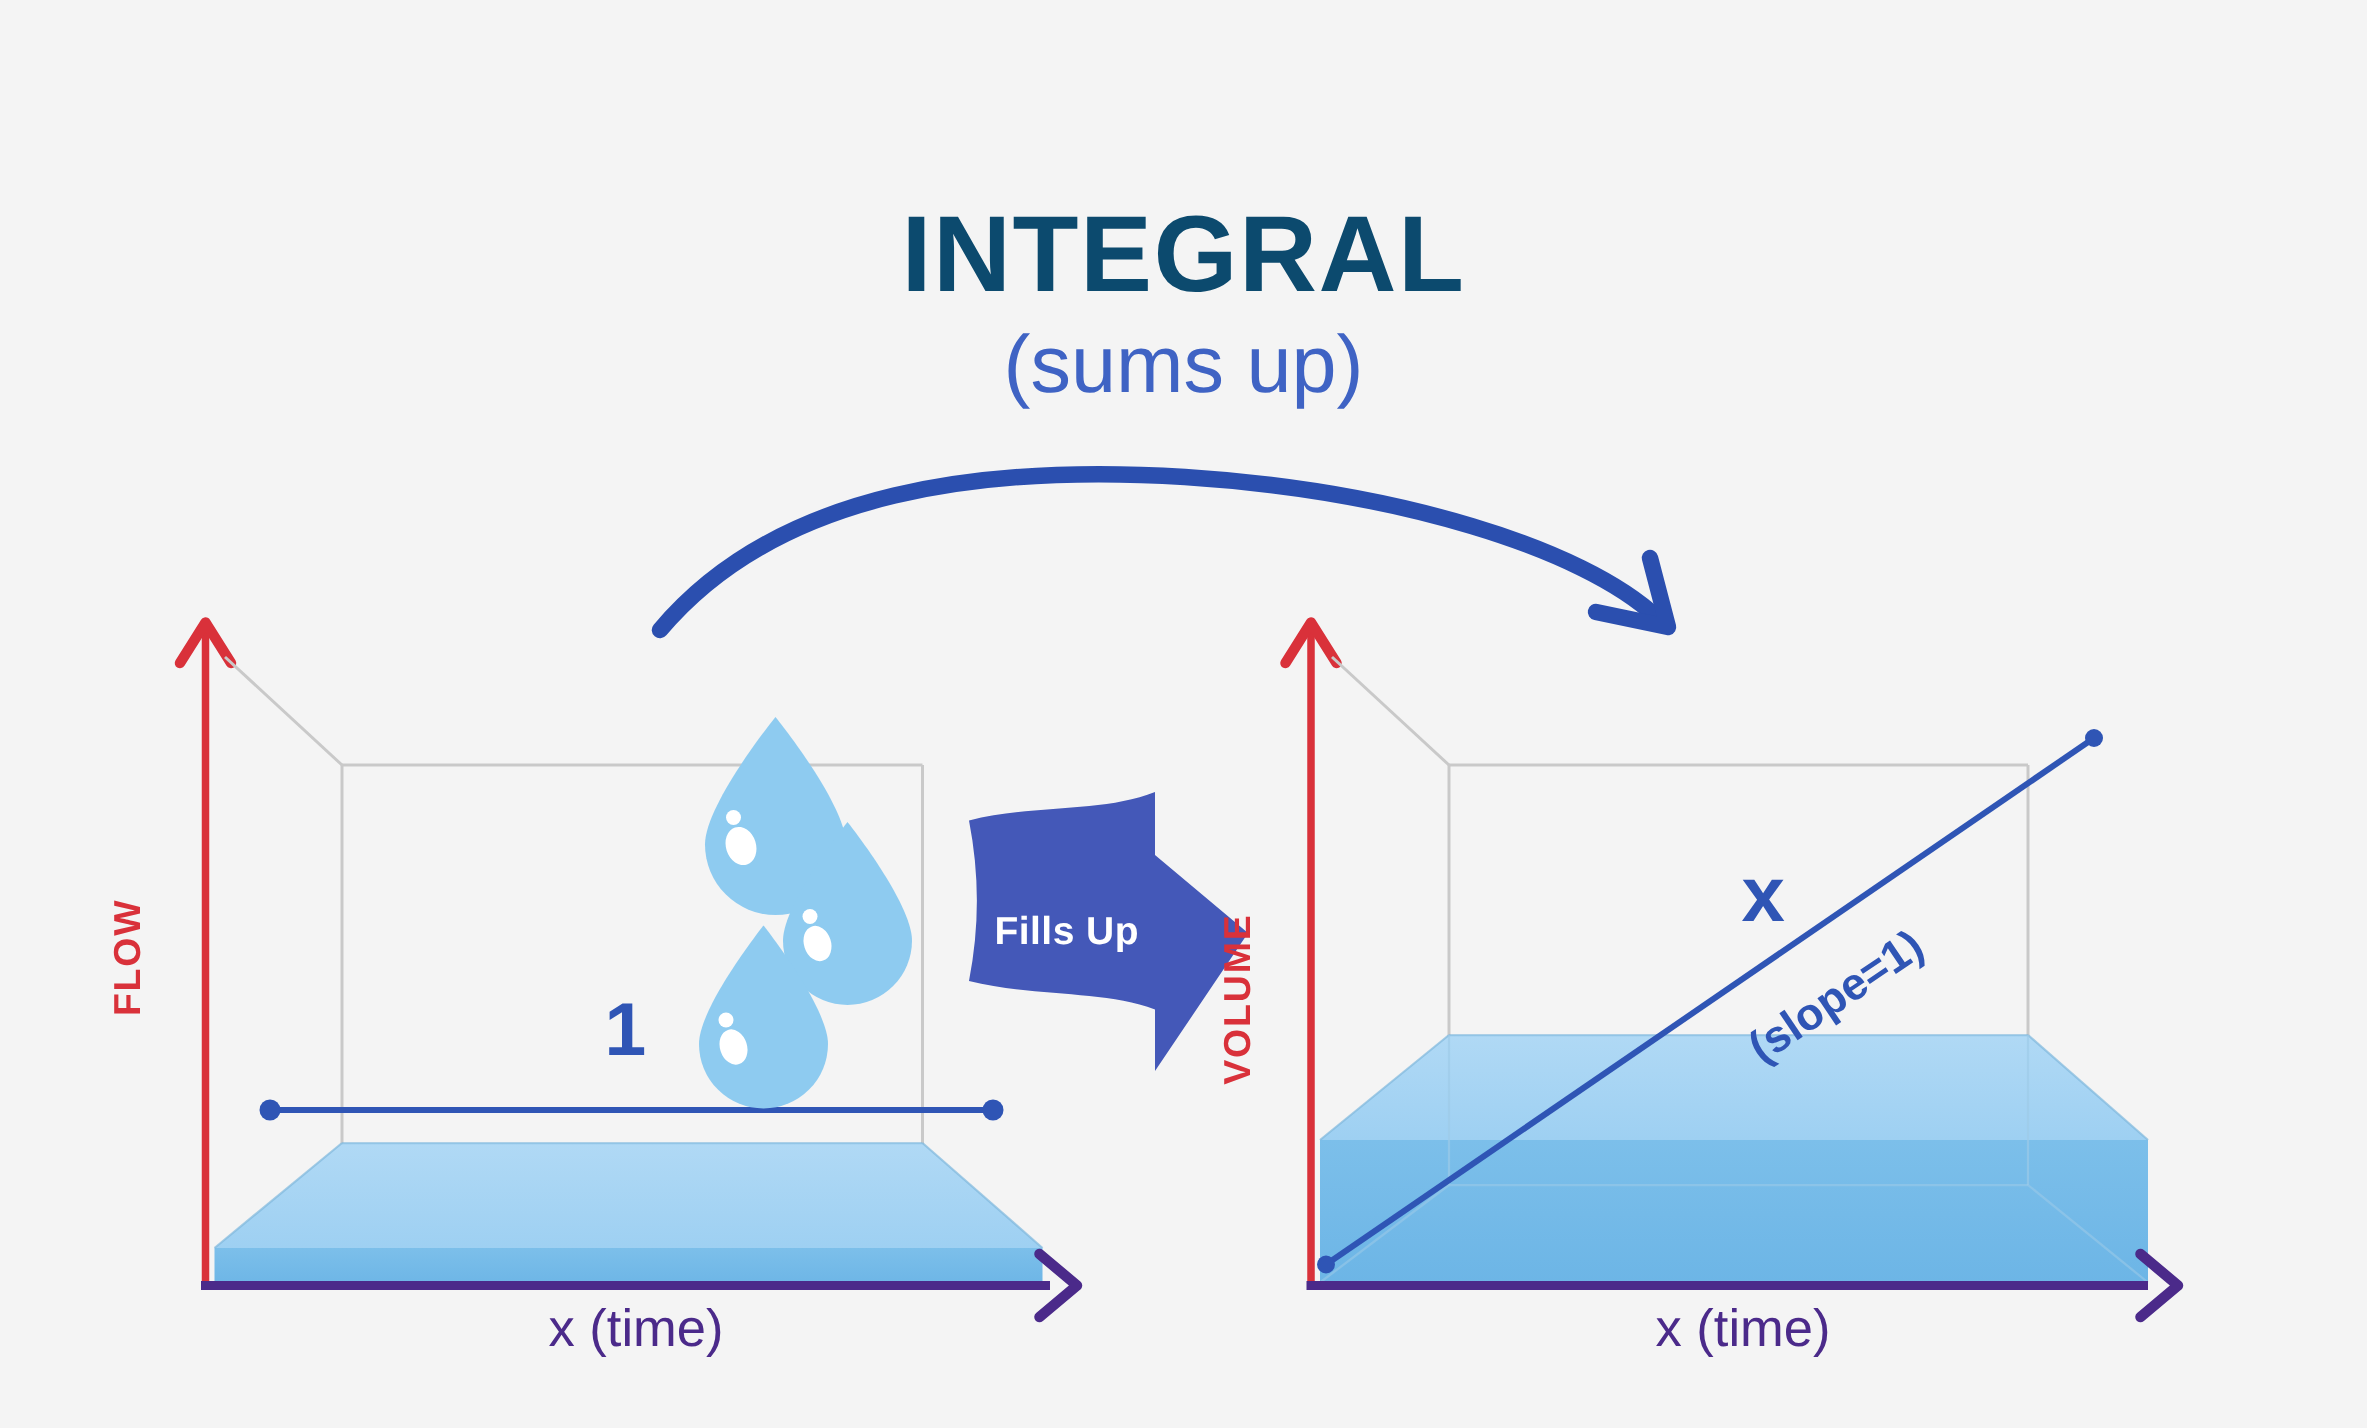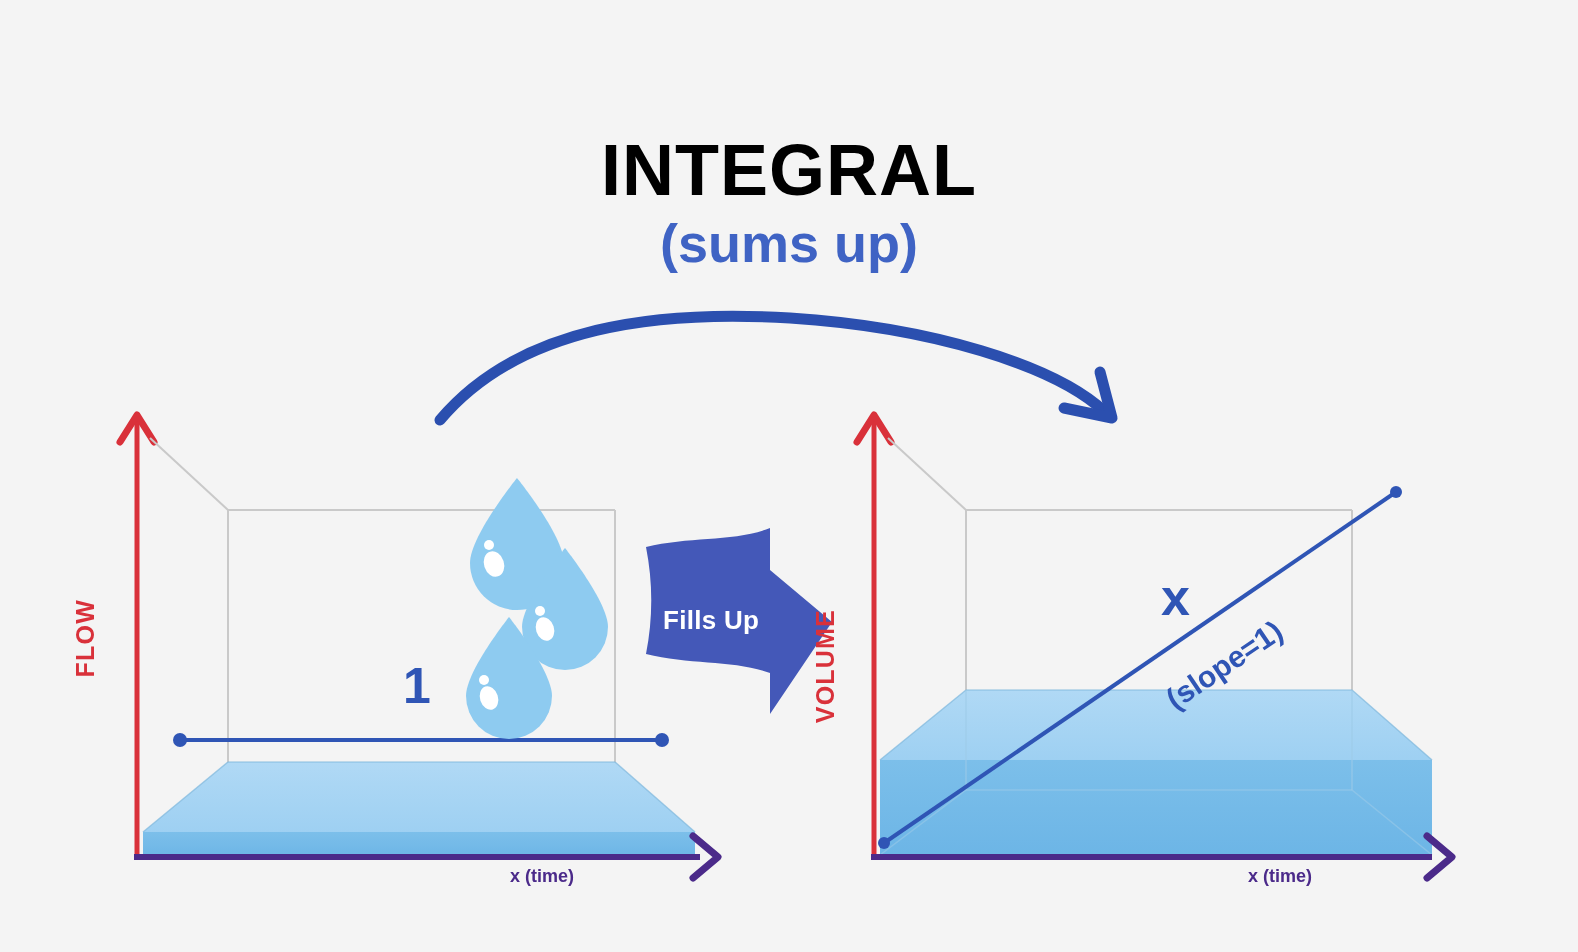--- a/index.html
+++ b/index.html
@@ -28,52 +28,52 @@
   
   .title-main {
     position: absolute;
     left: 0;
     top: 134px;
     width: 1578px;
     text-align: center;
     font-size: 72px;
     font-weight: 800;
     letter-spacing: 1px;
-    color: #000000;
+    color: #0c4a6e;
     line-height: 1;
   }
   .title-sub {
     position: absolute;
     left: 0;
     top: 214px;
     width: 1578px;
     text-align: center;
     font-size: 54px;
-    font-weight: 700;
+    font-weight: 400;
     color: #3f63c4;
     line-height: 1.1;
   }
 
   
   .axis-y-label {
     position: absolute;
     font-size: 25px;
     font-weight: 800;
     letter-spacing: 1.2px;
     color: #d9313a;
     transform-origin: left bottom;
     white-space: nowrap;
   }
   .axis-x-label {
     position: absolute;
-    font-size: 18px;
-    font-weight: 700;
+    font-size: 35px;
+    font-weight: 400;
     color: #4b2a8a;
     white-space: nowrap;
-    text-align: right;
+    text-align: center;
   }
 
   
   .annot-one {
     position: absolute;
     font-size: 50px;
     font-weight: 800;
     color: #2f55b5;
     line-height: 1;
   }

